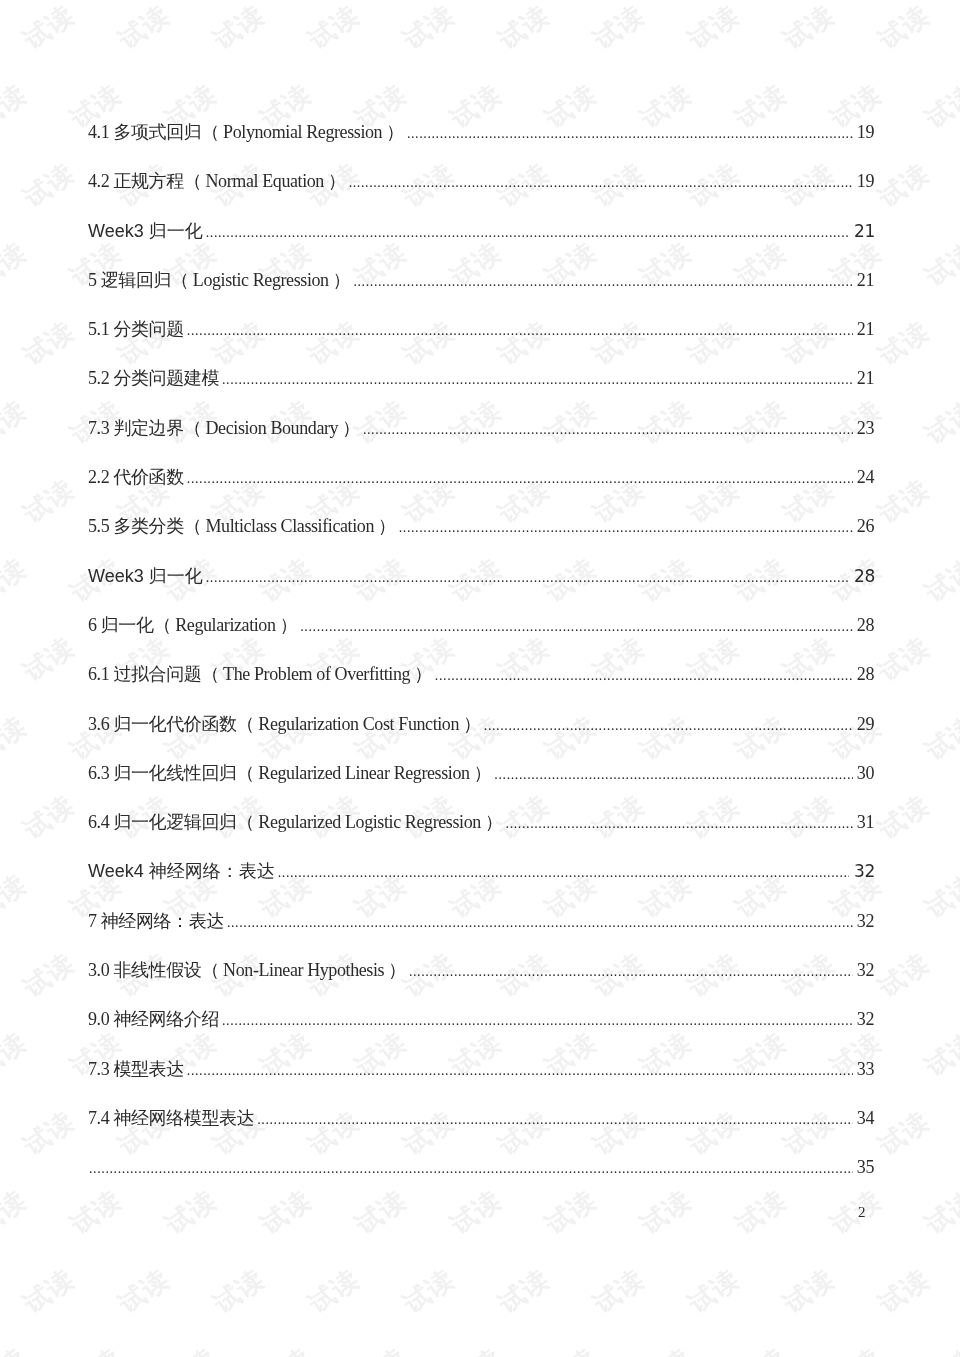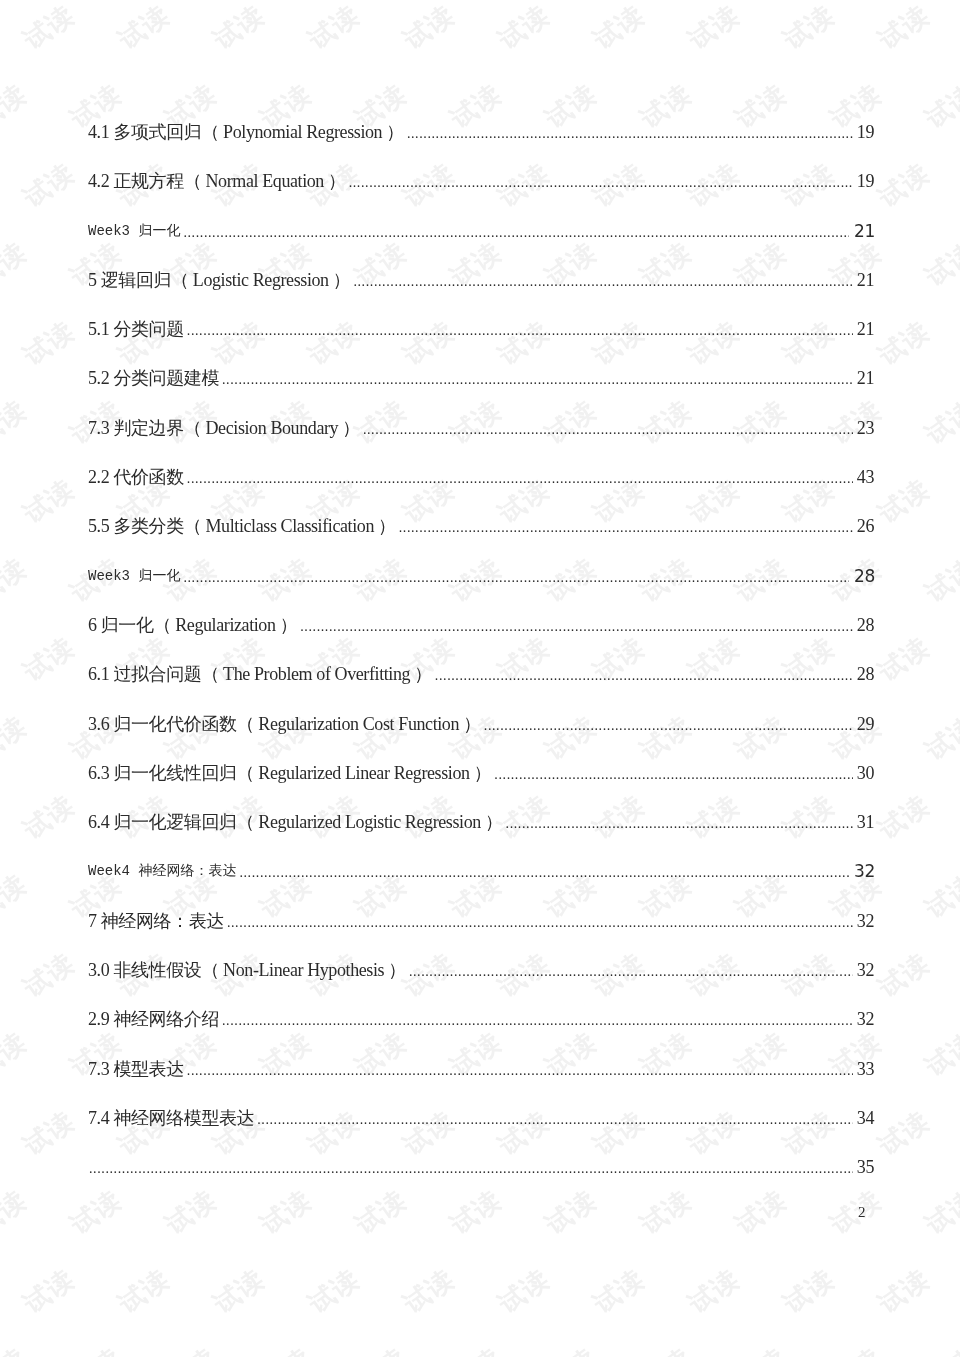--- a/index.html
+++ b/index.html
@@ -47,22 +47,22 @@
       font-size: 18px;
       line-height: 28px;
       letter-spacing: -0.4px;
     }
     .toc-row .title {
       white-space: nowrap;
       background: transparent;
       padding-right: 2px;
     }
     .toc-row.week .title {
-      font-family: Liberation Mono, monospace;
-      font-size: 14px;
+      font-family: Liberation Sans, sans-serif;
+      font-size: 18px;
       letter-spacing: 0;
     }
     .toc-row .leader {
       flex: 1 1 auto;
       overflow: hidden;
       white-space: nowrap;
       margin: 0 1px;
       position: relative;
       top: 0px;
     }
@@ -319,21 +319,21 @@
     <span class="page">21</span>
   </div>
   <div class="toc-row">
     <span class="title">7.3 判定边界（ Decision Boundary ）</span>
     <span class="leader"></span>
     <span class="page">23</span>
   </div>
   <div class="toc-row">
     <span class="title">2.2 代价函数</span>
     <span class="leader"></span>
-    <span class="page">43</span>
+    <span class="page">24</span>
   </div>
   <div class="toc-row">
     <span class="title">5.5 多类分类（ Multiclass Classification ）</span>
     <span class="leader"></span>
     <span class="page">26</span>
   </div>
   <div class="toc-row week">
     <span class="title">Week3  归一化</span>
     <span class="leader"></span>
     <span class="page">28</span>
@@ -372,21 +372,21 @@
     <span class="title">7 神经网络：表达</span>
     <span class="leader"></span>
     <span class="page">32</span>
   </div>
   <div class="toc-row">
     <span class="title">3.0 非线性假设（ Non-Linear Hypothesis ）</span>
     <span class="leader"></span>
     <span class="page">32</span>
   </div>
   <div class="toc-row">
-    <span class="title">2.9 神经网络介绍</span>
+    <span class="title">9.0 神经网络介绍</span>
     <span class="leader"></span>
     <span class="page">32</span>
   </div>
   <div class="toc-row">
     <span class="title">7.3 模型表达</span>
     <span class="leader"></span>
     <span class="page">33</span>
   </div>
   <div class="toc-row">
     <span class="title">7.4 神经网络模型表达</span>

